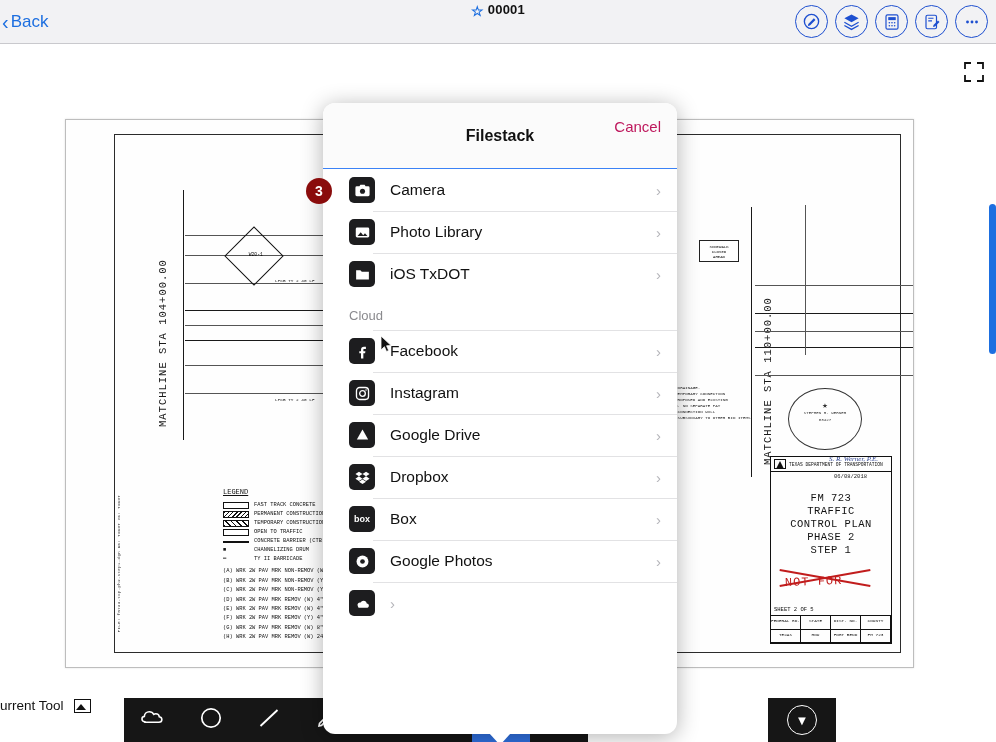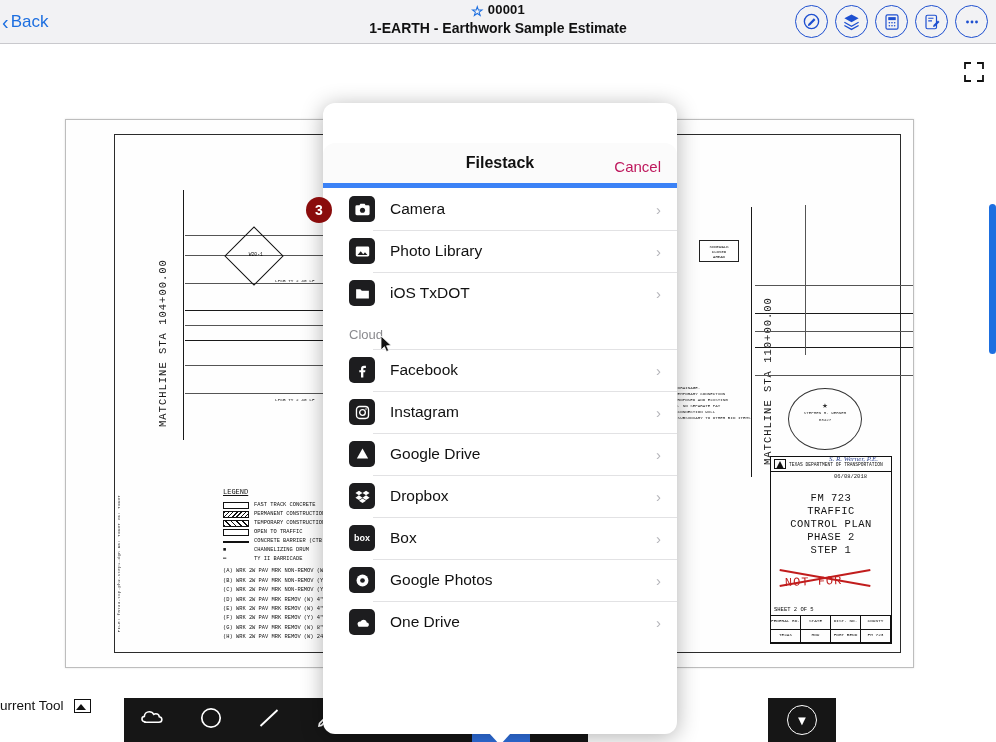--- a/index.html
+++ b/index.html
@@ -242,26 +242,25 @@
     left: 323px; top: 59px;
     width: 354px; height: 631px;
     background: #ffffff;
     border-radius: 12px;
     box-shadow: 0 3px 22px rgba(0,0,0,0.30);
     overflow: visible;
     z-index: 40;
   }
   .modal-head {
     position: relative;
-    height: 45px;
-    border-bottom: 5px solid #3b82f6;
+    height: 66px;
+    border-bottom: 1px solid #3b82f6;
     display: flex; align-items: center; justify-content: center;
     background: #fbfbfb;
     border-radius: 12px 12px 0 0;
-    margin-top: 40px;
   }
   .modal-title { font-size: 16px; font-weight: bold; color: #111; }
   .modal-cancel {
     position: absolute; right: 16px; top: 15px;
     color: #be185d; font-size: 15px;
   }
   .section-label {
     font-size: 13px; color: #8a8a8e;
     padding: 13px 0 7px 26px;
   }
@@ -366,21 +365,20 @@
   <div class="topbar">
     <div class="back-btn">
       <span class="back-chevron">‹</span>
       <span>Back</span>
     </div>
 
     <div class="title-wrap">
       <div class="doc-num">
         <span class="star">☆</span><span>00001</span>
       </div>
-      <div class="doc-title">1-EARTH - Earthwork Sample Estimate</div>
     </div>
 
     <div class="top-icons">
       <div class="circ-btn">
         <span>
           <svg width="19" height="19" viewBox="0 0 24 24" fill="none" stroke="#1d4fd0" stroke-width="1.7">
             <circle cx="12" cy="12" r="9"></circle>
             <path d="M8 15l7-7 2 2-7 7-2.6.6z" fill="#1d4fd0" stroke="none"></path>
           </svg>
         </span>
@@ -668,21 +666,20 @@
         <span class="fs-label">Google Photos</span>
         <span class="chev">›</span>
       </div>
 
       <div class="fs-row">
         <span class="fs-icon" style="background:#1d1d1f">
           <svg width="17" height="17" viewBox="0 0 24 24" fill="#ffffff">
             <path d="M6.5 18h11.3c2 0 3.2-1.4 3.2-3 0-1.7-1.4-2.9-3-2.9-.2-2.4-2.1-4.1-4.5-4.1-1.9 0-3.5 1.1-4.2 2.7-.3-.1-.6-.1-.9-.1-2 0-3.4 1.5-3.4 3.3 0 2 1.5 4.1 1.5 4.1z"></path>
           </svg>
         </span>
-        <span class="fs-label">One Drive</span>
         <span class="chev">›</span>
       </div>
 
       <div class="pointer-arrow"></div>
     </div>
 
     <span class="cursor">
       <svg width="12" height="18" viewBox="0 0 12 18">
         <path d="M0 0l0 14 3.4-3.3 2.1 4.8 2.2-1-2.1-4.7 4.6-.2z" fill="#111" stroke="#fff" stroke-width="0.8"></path>
       </svg>

